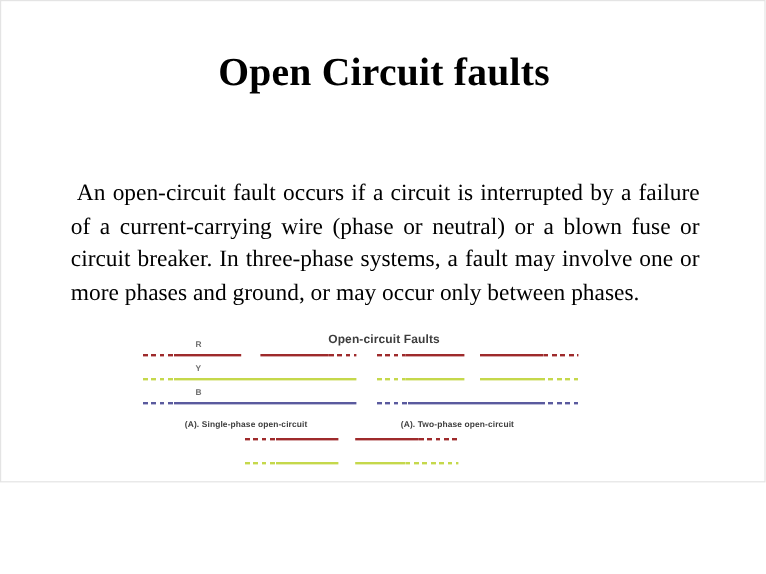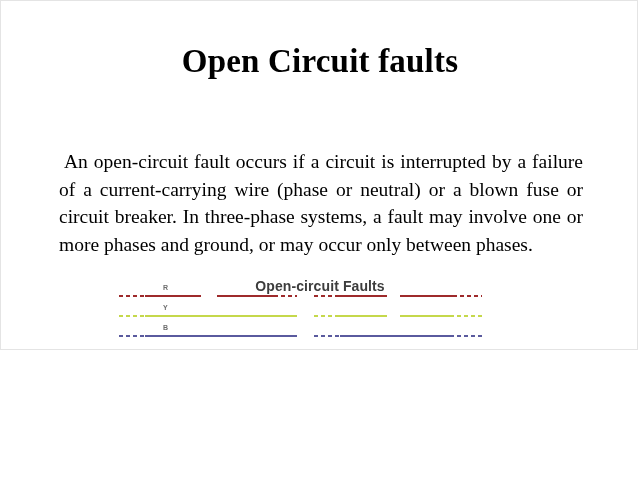--- a/index.html
+++ b/index.html
@@ -11,21 +11,21 @@
     width: 638px;
     height: 478px;
     font-family: "Liberation Serif", serif;
     overflow: hidden;
     position: relative;
   }
   #slide {
     position: absolute;
     left: 0; top: 0;
     width: 638px;
-    height: 350px;
+    height: 402px;
     background: #ffffff;
     border: 1px solid #e4e4e4;
     box-sizing: border-box;
     overflow: hidden;
   }
 
   
   .title {
     position: absolute;
     left: 0;
@@ -65,21 +65,21 @@
     height: 165px;
     font-family: "Liberation Sans", sans-serif;
   }
   .fig-heading {
     position: absolute;
     left: 0;
     top: 5px;
     width: 638px;
     text-align: center;
     font-family: "Liberation Sans", sans-serif;
-    font-size: 14px;
+    font-size: 10px;
     font-weight: bold;
     color: #3d3d3d;
     letter-spacing: 0.1px;
   }
 
   
   .diagram {
     position: absolute;
   }
   .diagram.single { left: 118px; top: 18px;  width: 178px; height: 78px; }

